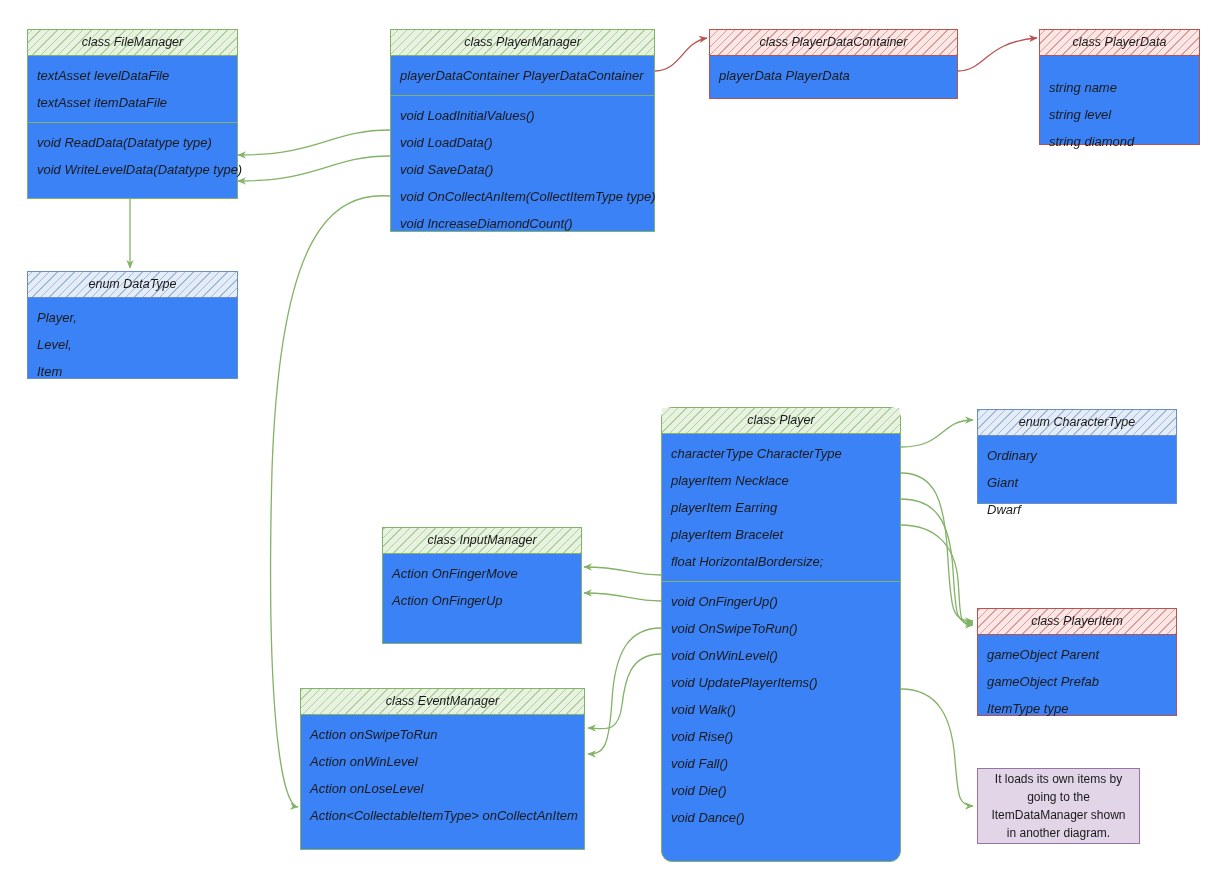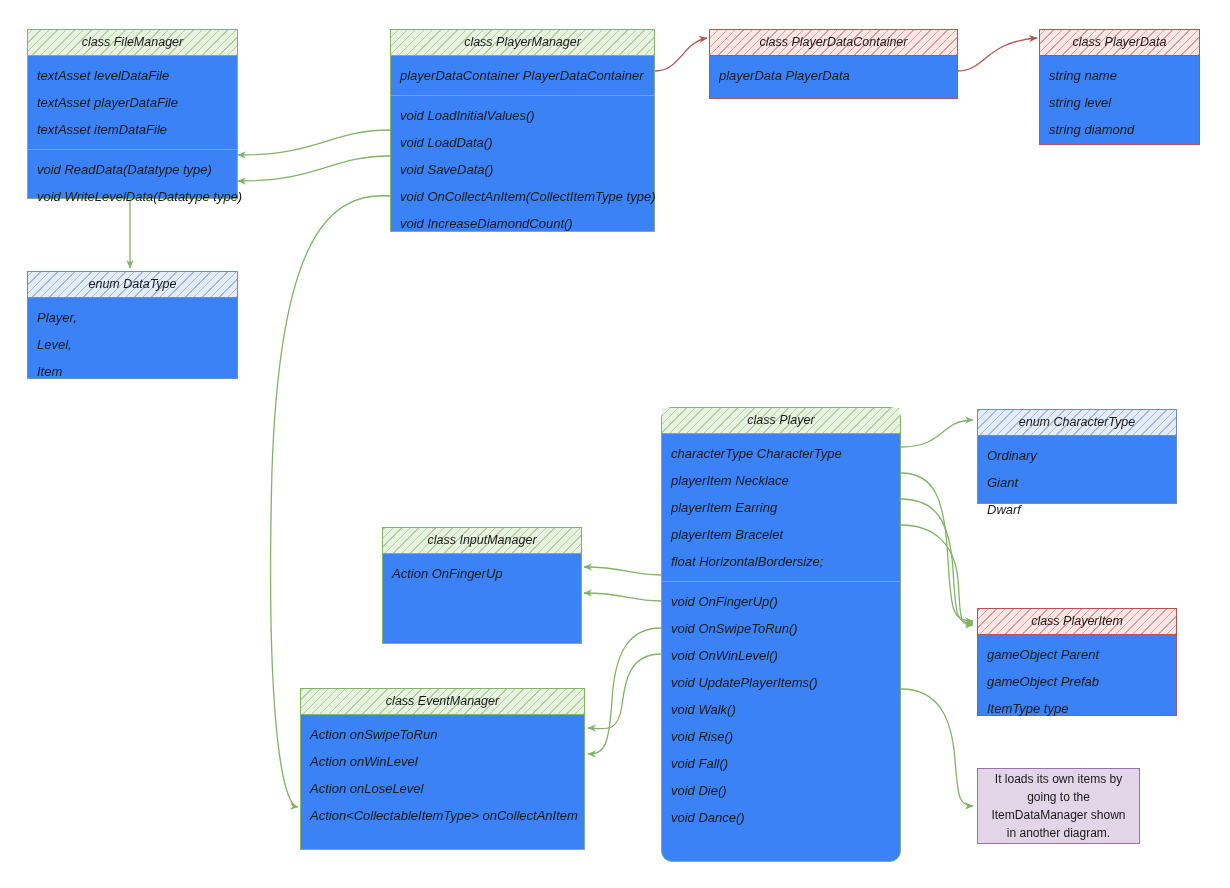--- a/index.html
+++ b/index.html
@@ -168,21 +168,20 @@
       <path d="M 655,71 C 680,71 683,42 707,38"></path>
 
       <path d="M 958,71 C 985,71 985,42 1037,38"></path>
     </g>
   </svg>
 
   <div class="uml-box theme-green" style="left:27px; top:29px; width:211px; height:170px;">
     <div class="uml-header">class FileManager</div>
     <div class="uml-section">
       <div class="uml-row">textAsset levelDataFile</div>
-      <div class="uml-row">textAsset playerDataFile</div>
       <div class="uml-row">textAsset itemDataFile</div>
     </div>
     <div class="uml-section">
       <div class="uml-row">void ReadData(Datatype type)</div>
       <div class="uml-row">void WriteLevelData(Datatype type)</div>
     </div>
   </div>
 
   <div class="uml-box theme-blue" style="left:27px; top:271px; width:211px; height:108px;">
     <div class="uml-header">enum DataType</div>
@@ -207,21 +206,21 @@
     </div>
   </div>
 
   <div class="uml-box theme-red" style="left:709px; top:29px; width:249px; height:70px;">
     <div class="uml-header">class PlayerDataContainer</div>
     <div class="uml-section">
       <div class="uml-row">playerData PlayerData</div>
     </div>
   </div>
 
-  <div class="uml-box theme-red" style="left:1039px; top:29px; width:161px; height:116px;">
+  <div class="uml-box theme-red" style="left:1039px; top:29px; width:161px; height:116px;gap:12px;">
     <div class="uml-header">class PlayerData</div>
     <div class="uml-section">
       <div class="uml-row">string name</div>
       <div class="uml-row">string level</div>
       <div class="uml-row">string diamond</div>
     </div>
   </div>
 
   <div class="uml-box theme-green" style="left:661px; top:407px; width:240px; height:455px;border-radius:11px;">
     <div class="uml-header">class Player</div>
@@ -241,20 +240,21 @@
       <div class="uml-row">void Rise()</div>
       <div class="uml-row">void Fall()</div>
       <div class="uml-row">void Die()</div>
       <div class="uml-row">void Dance()</div>
     </div>
   </div>
 
   <div class="uml-box theme-green" style="left:382px; top:527px; width:200px; height:117px;">
     <div class="uml-header">class InputManager</div>
     <div class="uml-section">
+      <div class="uml-row">Action OnFingerMove</div>
       <div class="uml-row">Action OnFingerUp</div>
     </div>
   </div>
 
   <div class="uml-box theme-green" style="left:300px; top:688px; width:285px; height:162px;">
     <div class="uml-header">class EventManager</div>
     <div class="uml-section">
       <div class="uml-row">Action onSwipeToRun</div>
       <div class="uml-row">Action onWinLevel</div>
       <div class="uml-row">Action onLoseLevel</div>

